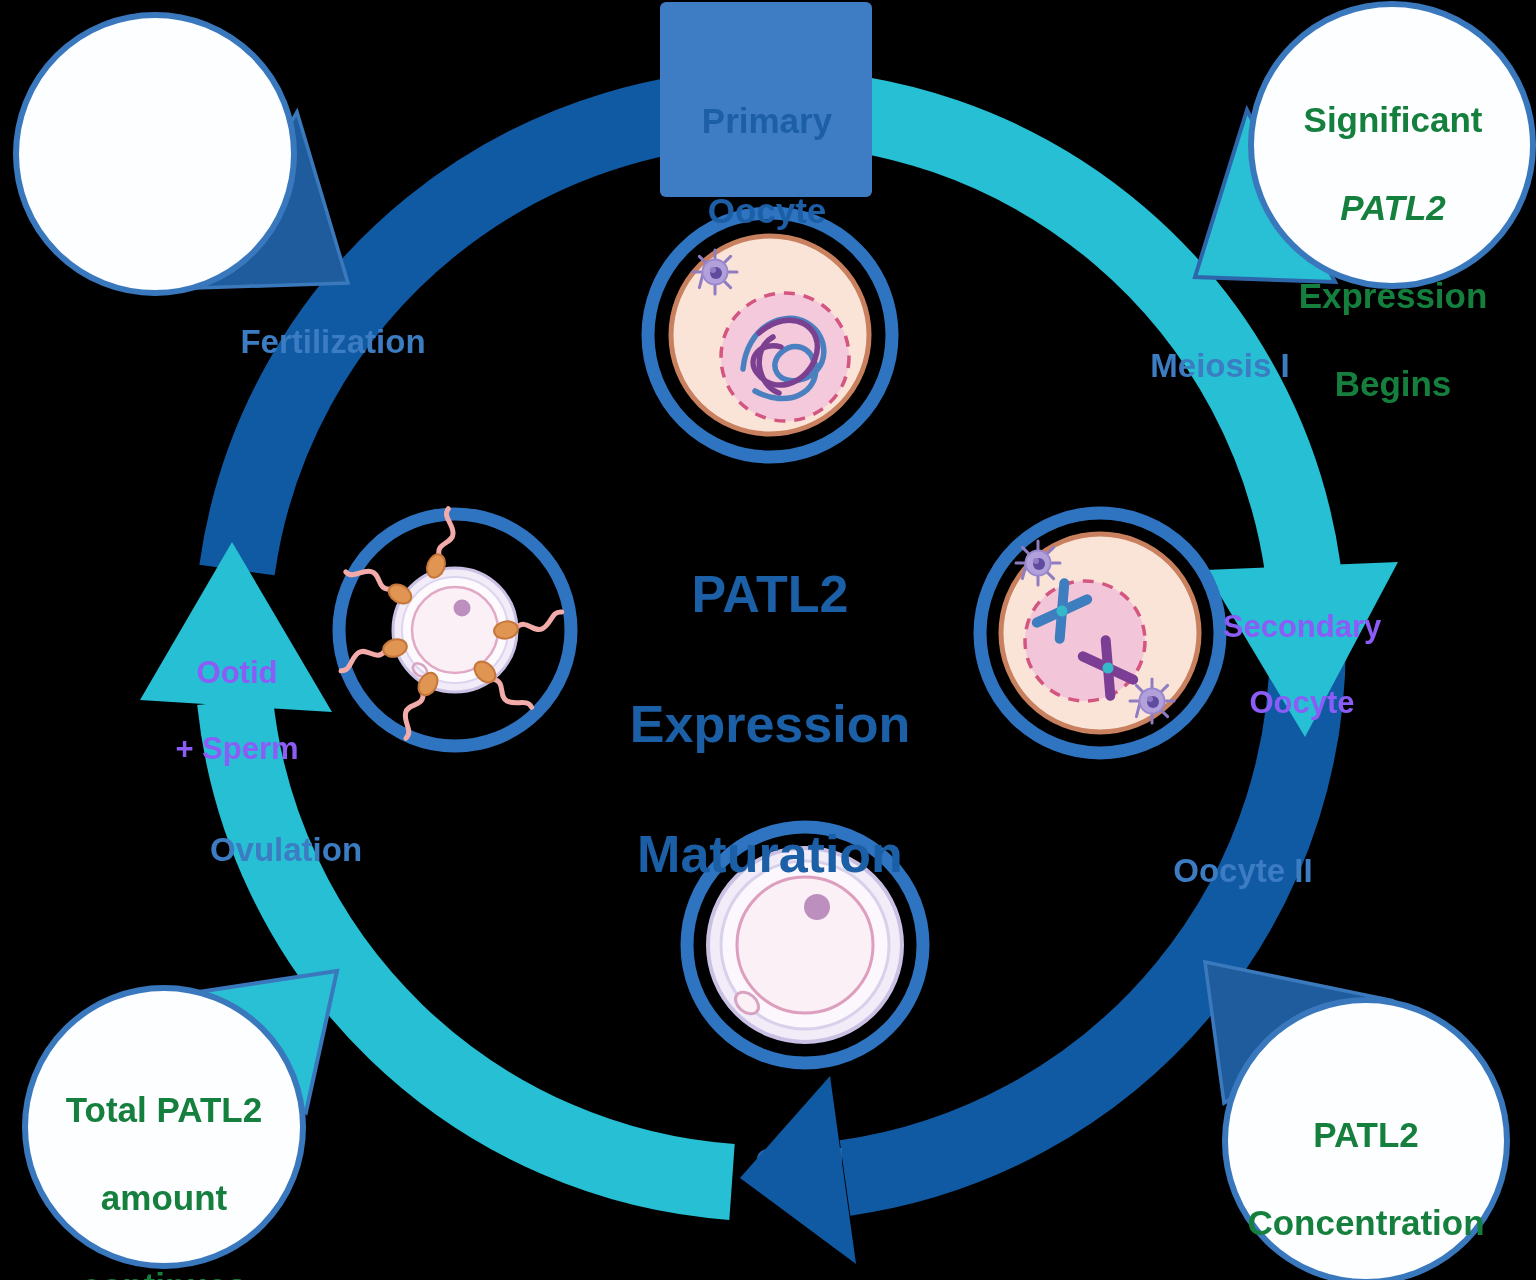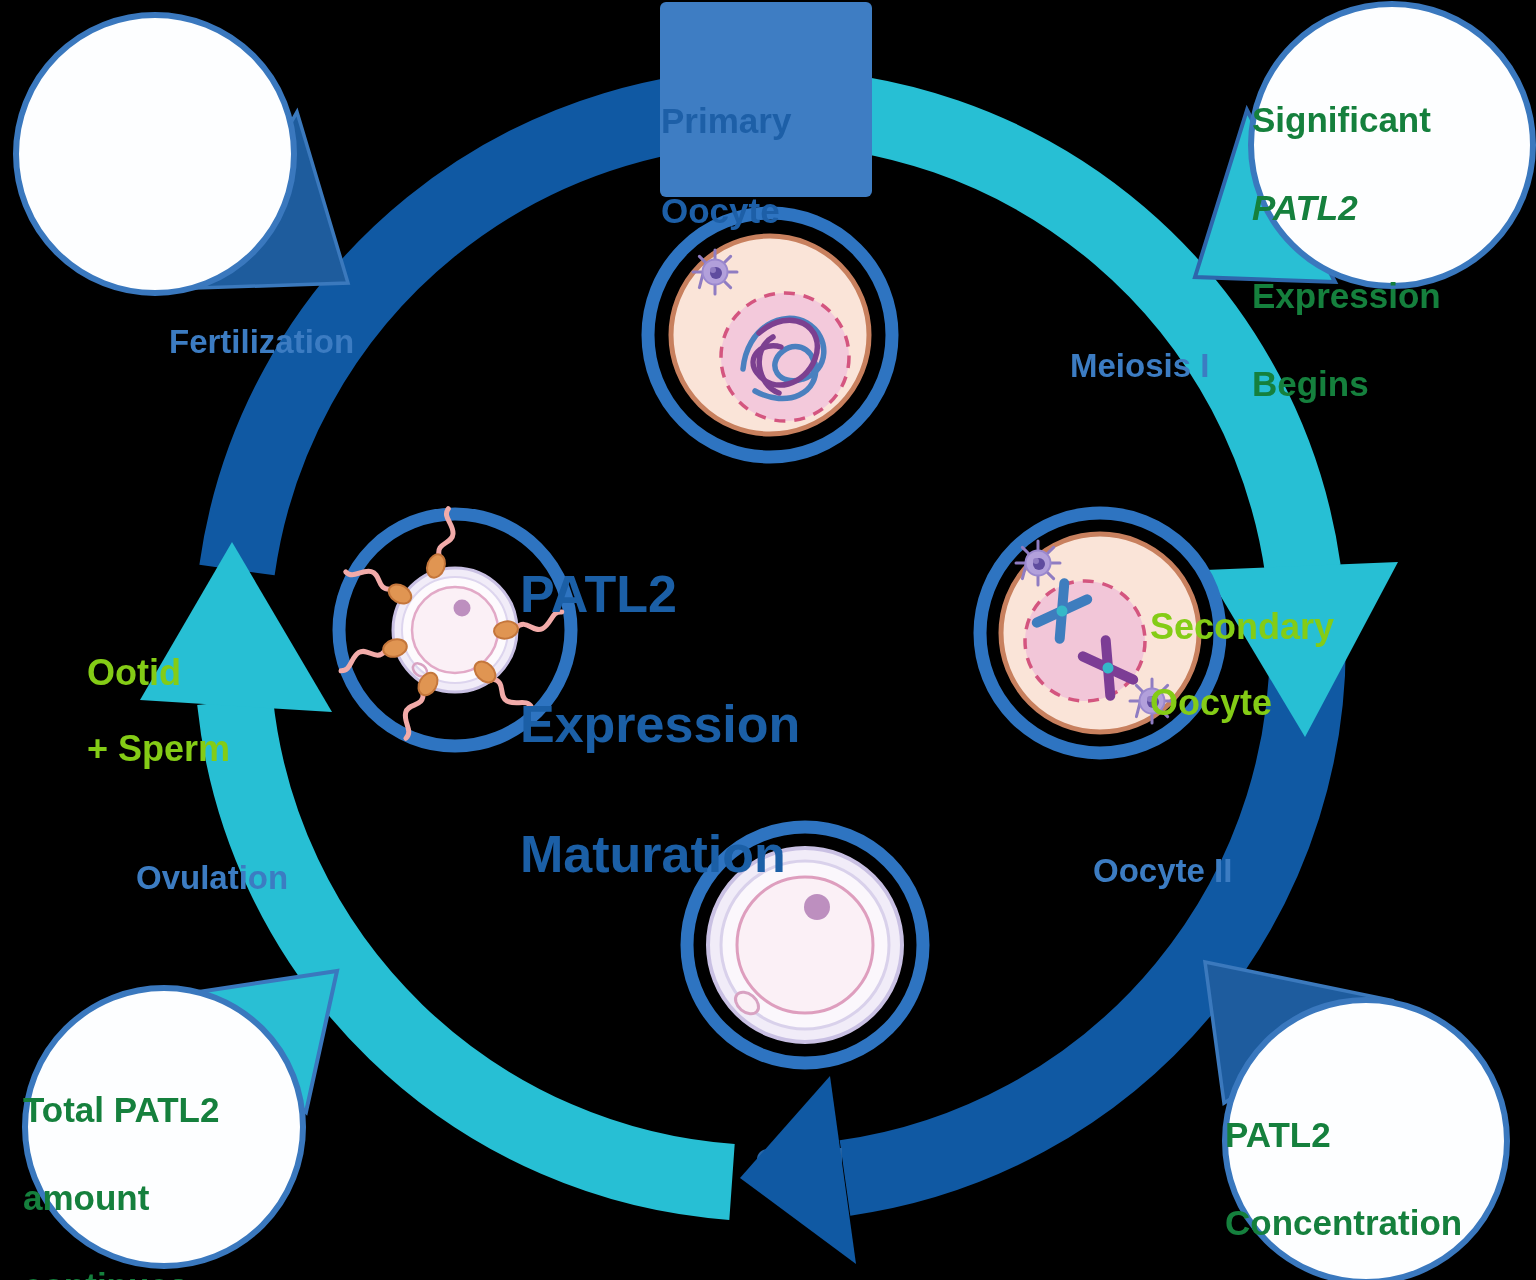--- a/index.html
+++ b/index.html
@@ -1,27 +1,27 @@
 <!DOCTYPE html>
 <html><head>
 <meta charset="utf-8">
 <style>
   html,body{margin:0;padding:0;background:#000;}
   #canvas{position:relative;width:1536px;height:1280px;background:#000;overflow:hidden;
           font-family:"Liberation Sans",sans-serif;}
   #diagram-svg{position:absolute;left:0;top:0;z-index:1;}
-  .txt{position:absolute;z-index:2;font-weight:bold;white-space:pre-line;}
+  .txt{position:absolute;z-index:2;font-weight:bold;text-align:center;white-space:pre-line;}
   .title{left:520px;top:497px;width:500px;font-size:52px;line-height:65px;color:#1B5FA6;}
   .side-label{font-size:33px;color:#3C7CC2;}
-  .lbl-fertilization{left:169px;top:323px;width:300px;}
+  .lbl-fertilization{left:183px;top:323px;width:300px;}
   .lbl-meiosis1{left:1070px;top:347px;width:300px;}
-  .lbl-ovulation{left:136px;top:859px;width:300px;}
+  .lbl-ovulation{left:136px;top:831px;width:300px;}
   .lbl-meiosis2{left:1093px;top:852px;width:300px;}
   .box-label{left:661px;top:53px;width:212px;font-size:35px;line-height:45px;color:#1D5FA7;}
-  .arrow-label{font-size:36px;line-height:38px;color:#84cc16;}
+  .arrow-label{font-size:31px;line-height:38px;color:#8b5cf6;}
   .lbl-secondary{left:1150px;top:570px;width:304px;}
   .lbl-ootid-sperm{left:87px;top:616px;width:300px;}
   .callout-text{font-size:35px;line-height:44px;color:#15803d;}
   .co-tl{left:15px;top:112px;width:282px;}
   .co-tr{left:1252px;top:54px;width:282px;}
   .co-br{left:1225px;top:1069px;width:282px;}
   .co-bl{left:23px;top:1044px;width:282px;}
   .italic{font-style:italic;}
   .line{display:block;}
 </style>

